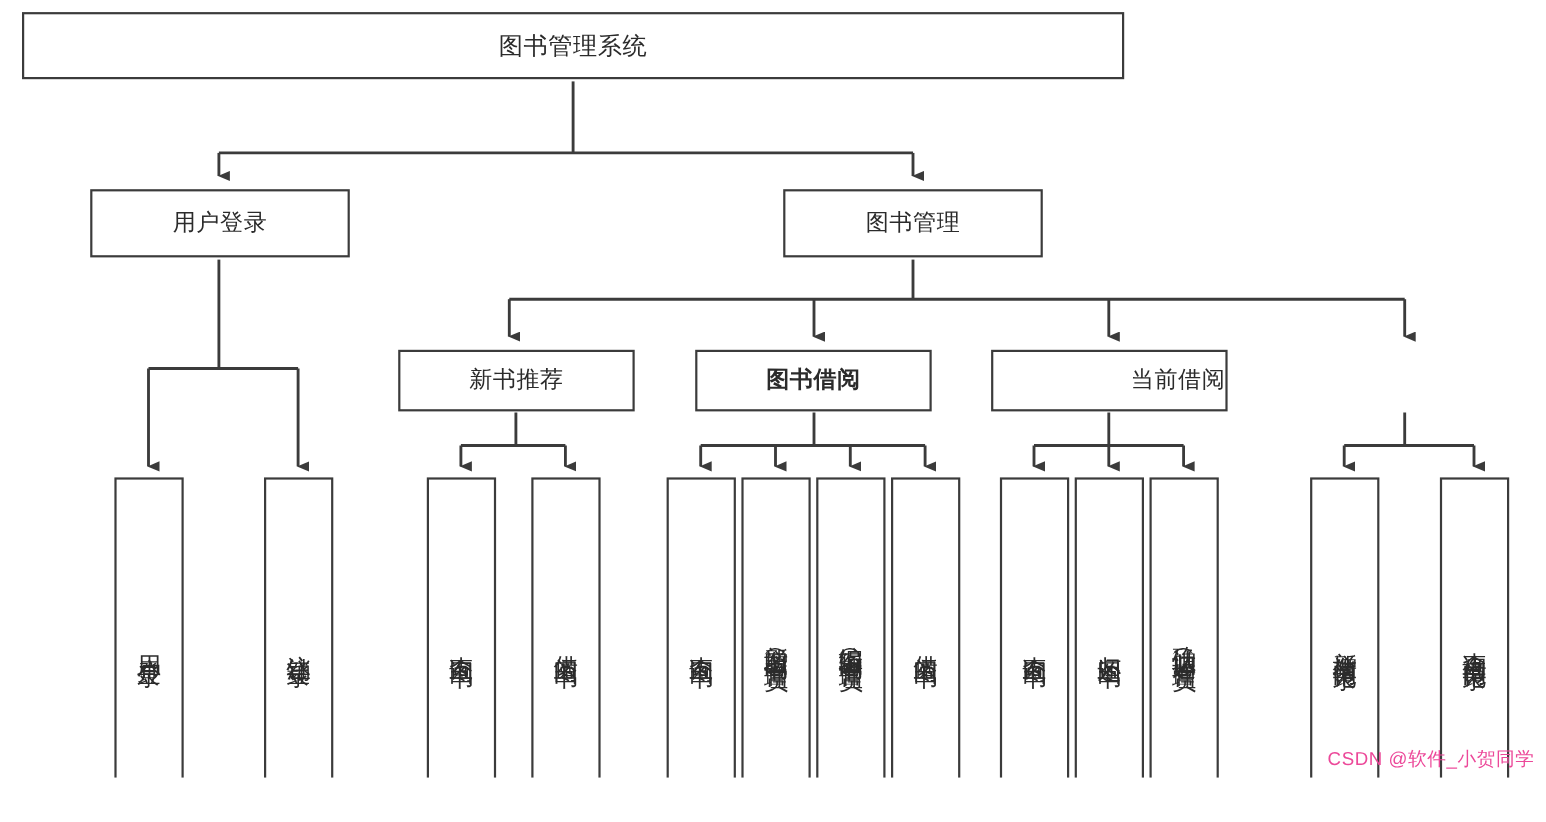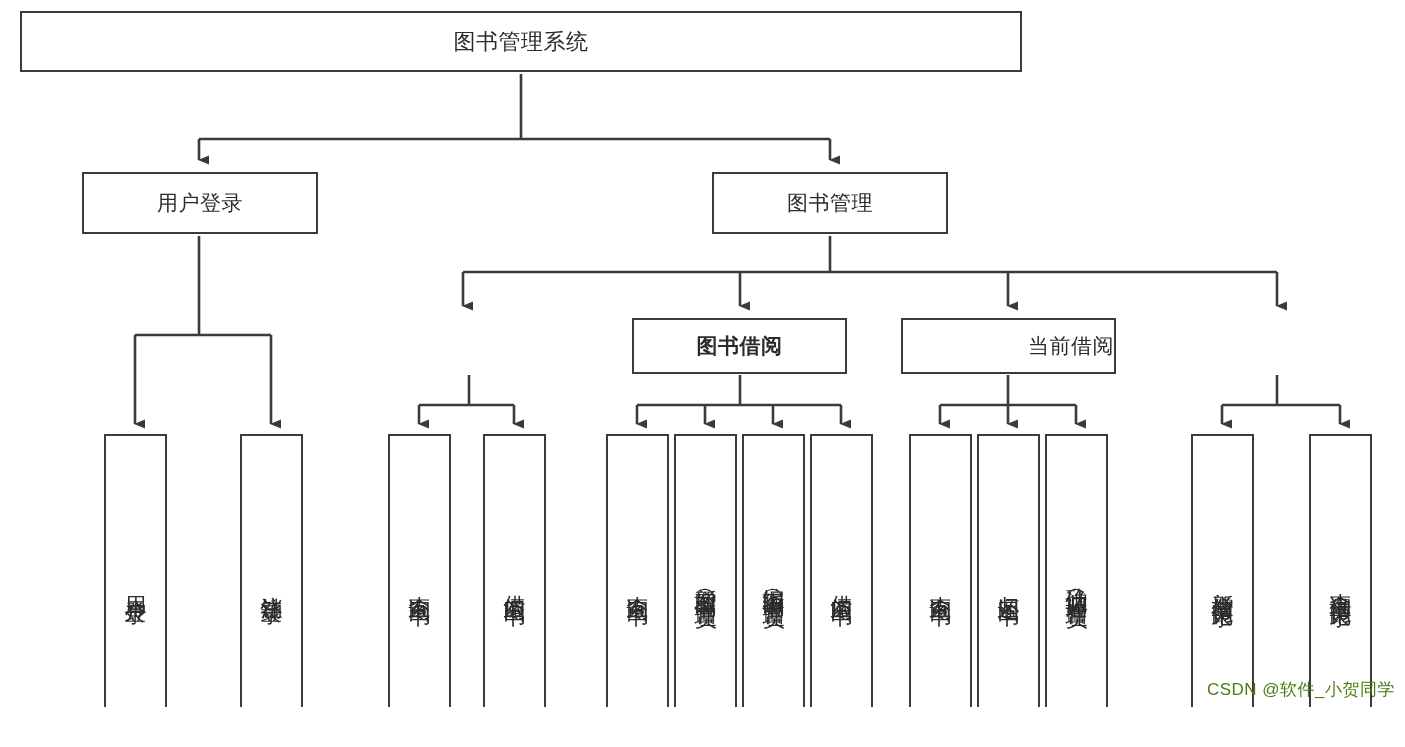--- a/index.html
+++ b/index.html
@@ -63,21 +63,21 @@
     font-size: 22px;
     line-height: 1.0;
     letter-spacing: 3px;
     white-space: nowrap;
   }
   #watermark {
     position: absolute;
     right: 10px;
     bottom: 6px;
     font-size: 17px;
-    color: #4d7c0f;
+    color: #ec4899;
     letter-spacing: 0.5px;
     z-index: 5;
     white-space: nowrap;
     font-family: "Liberation Sans", "DejaVu Sans", sans-serif;
   }
 </style>
 </head>
 <body>
 
 <div id="diagram-root">
@@ -137,20 +137,23 @@
   </div>
 
   <div class="node horiz" style="left:82px; top:172px; width:236px; height:62px;">
     <span class="label">用户登录</span>
   </div>
 
   <div class="node horiz" style="left:712px; top:172px; width:236px; height:62px;">
     <span class="label">图书管理</span>
   </div>
 
+  <div class="node horiz" style="left:362px; top:318px; width:215px; height:56px;">
+    <span class="label">新书推荐</span>
+  </div>
 
   <div class="node horiz" style="left:632px; top:318px; width:215px; height:56px;font-weight:bold;">
     <span class="label">图书借阅</span>
   </div>
 
   <div class="node horiz" style="left:901px; top:318px; width:215px; height:56px;justify-content:flex-end;">
     <span class="label">当前借阅</span>
   </div>
 
 

